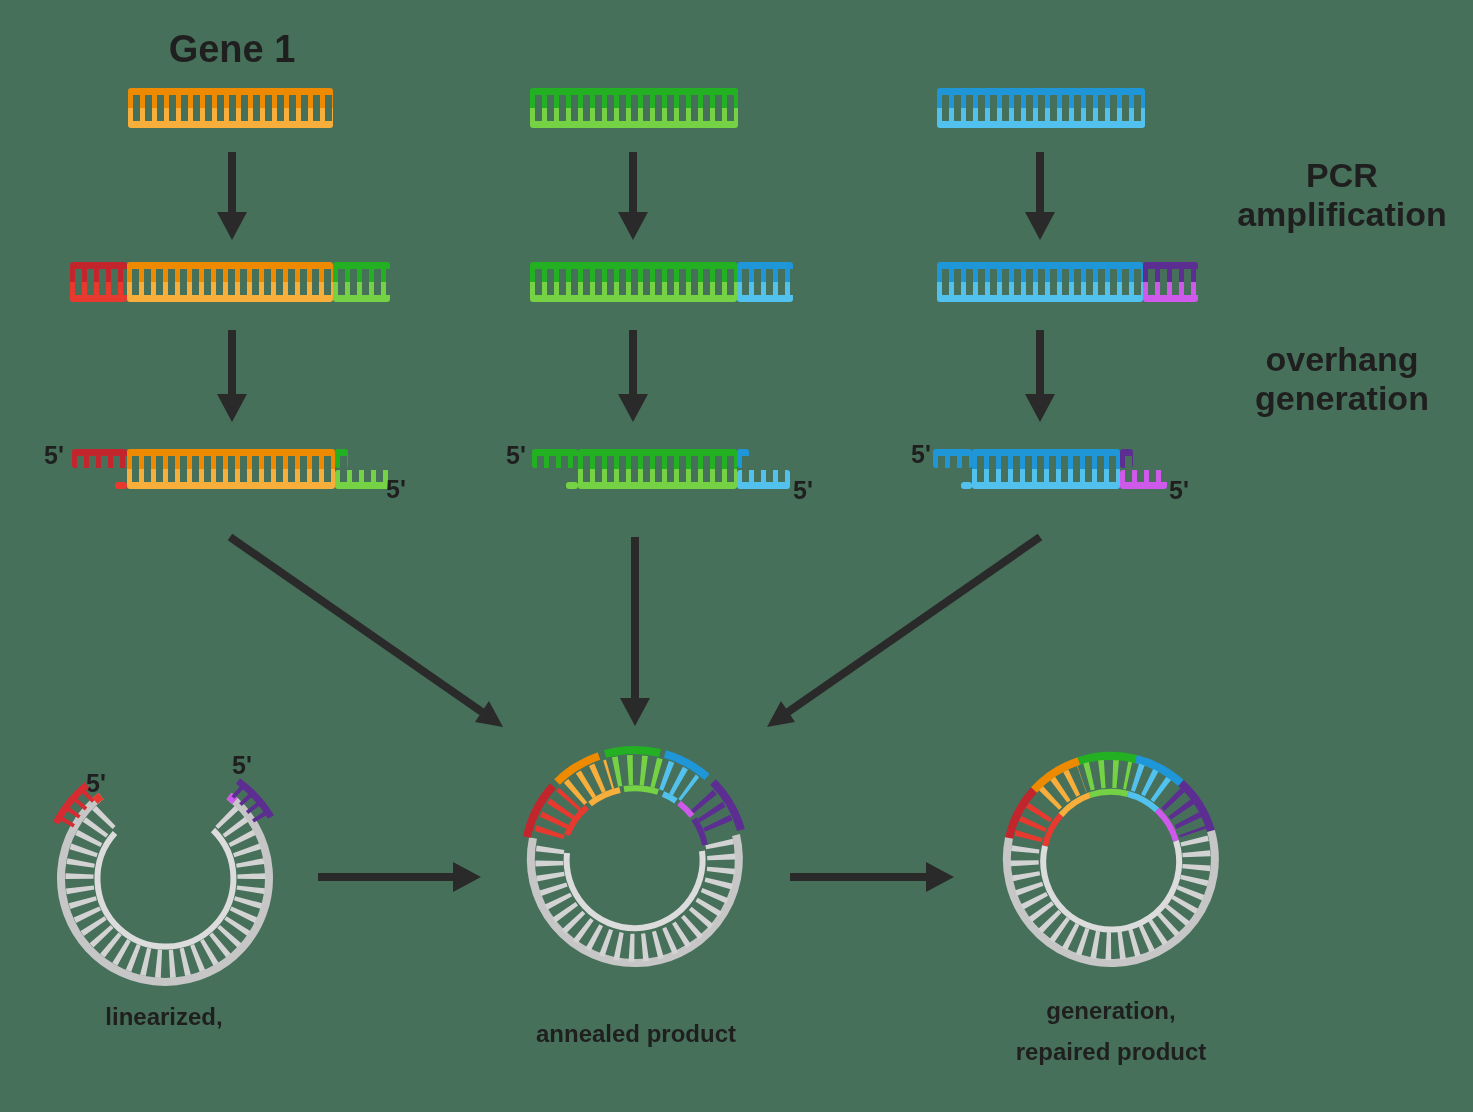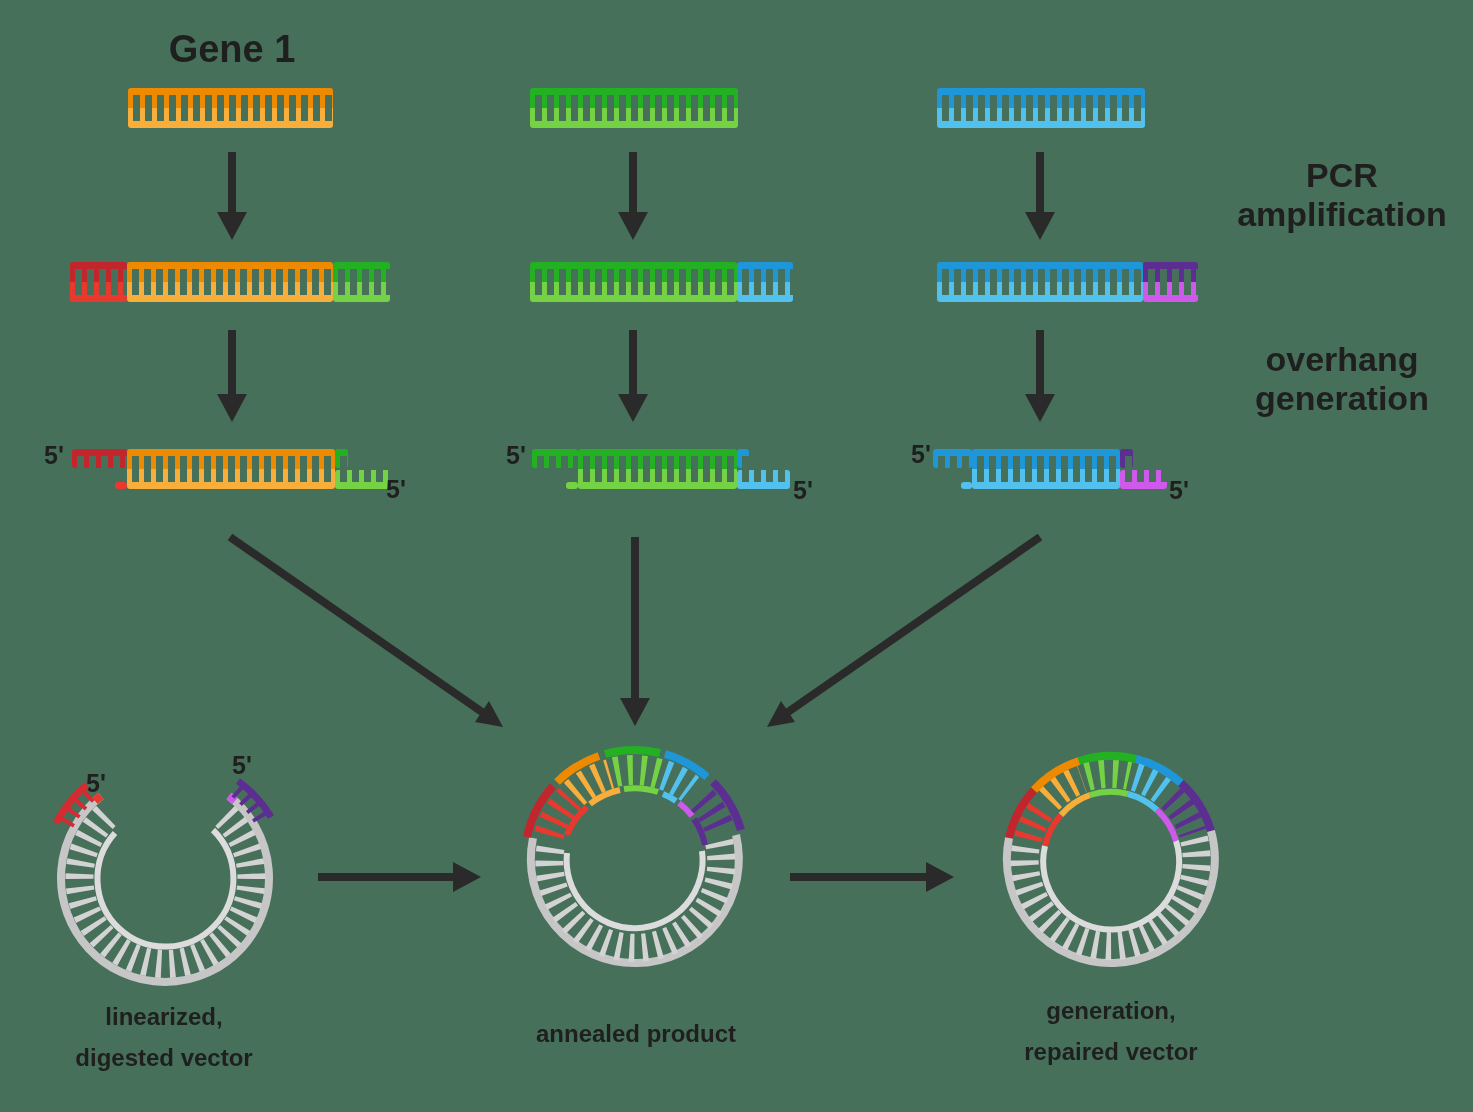--- a/index.html
+++ b/index.html
@@ -94,28 +94,27 @@
   <div class="fp" style="left:386px;top:475px;">5'</div>
   <div class="fp" style="left:506px;top:441px;">5'</div>
   <div class="fp" style="left:793px;top:476px;">5'</div>
   <div class="fp" style="left:911px;top:440px;">5'</div>
   <div class="fp" style="left:1169px;top:476px;">5'</div>
   <div class="fp" style="left:86px;top:769px;">5'</div>
   <div class="fp" style="left:232px;top:751px;">5'</div>
 
   <div class="t cap-label" style="left:4px;top:996px;">
     <div>linearized,</div>
-    <div>digested vector</div>
   </div>
   <div class="t cap-label" style="left:476px;top:1013px;">
     <div>annealed product</div>
   </div>
   <div class="t cap-label" style="left:951px;top:990px;">
     <div>generation,</div>
-    <div>repaired vector</div>
+    <div>repaired product</div>
   </div>
 
   <svg width="1473" height="1112" viewBox="0 0 1473 1112">
     <g stroke="#2A2A2A" stroke-width="8" fill="#2A2A2A">
       <line x1="232" y1="152" x2="232" y2="214"></line>
         <polygon points="217,212 247,212 232,240" stroke="none"></polygon>
       <line x1="633" y1="152" x2="633" y2="214"></line>
         <polygon points="618,212 648,212 633,240" stroke="none"></polygon>
       <line x1="1040" y1="152" x2="1040" y2="214"></line>
         <polygon points="1025,212 1055,212 1040,240" stroke="none"></polygon>

